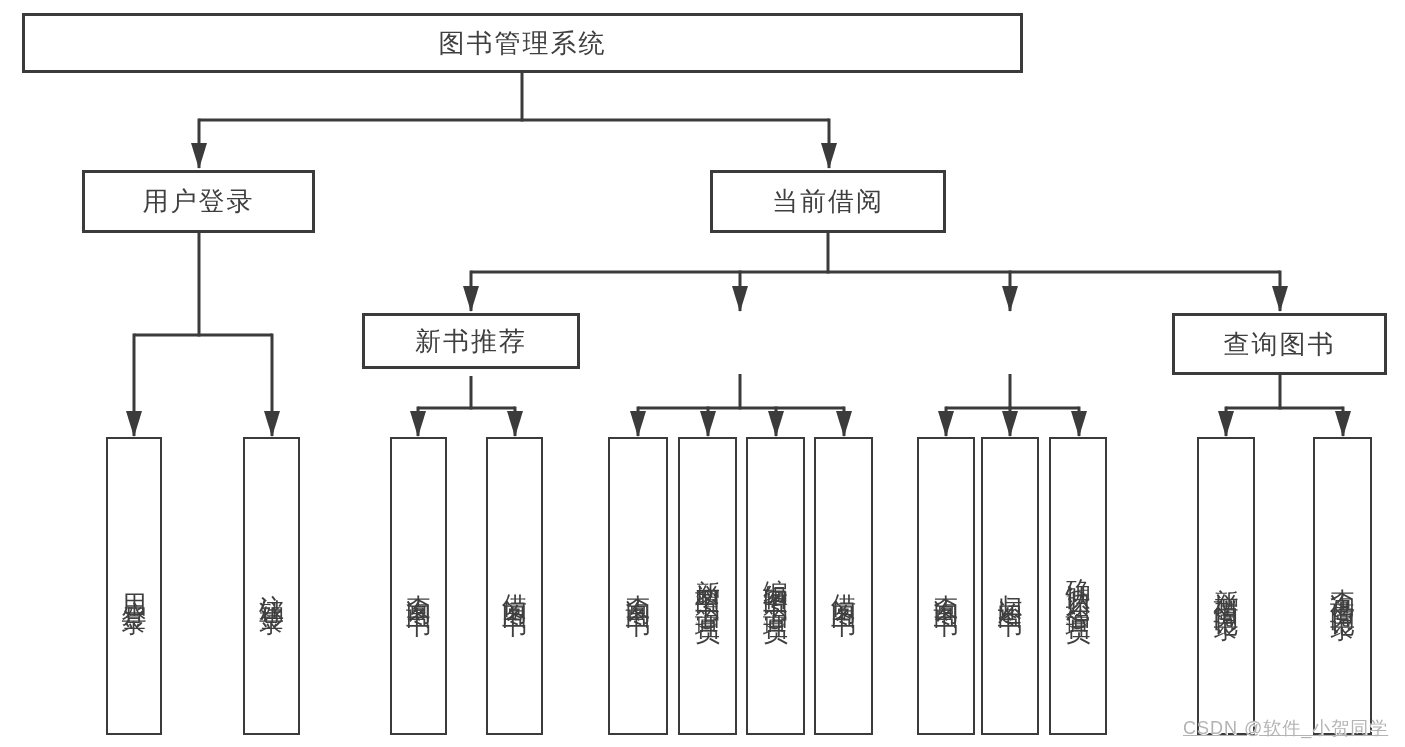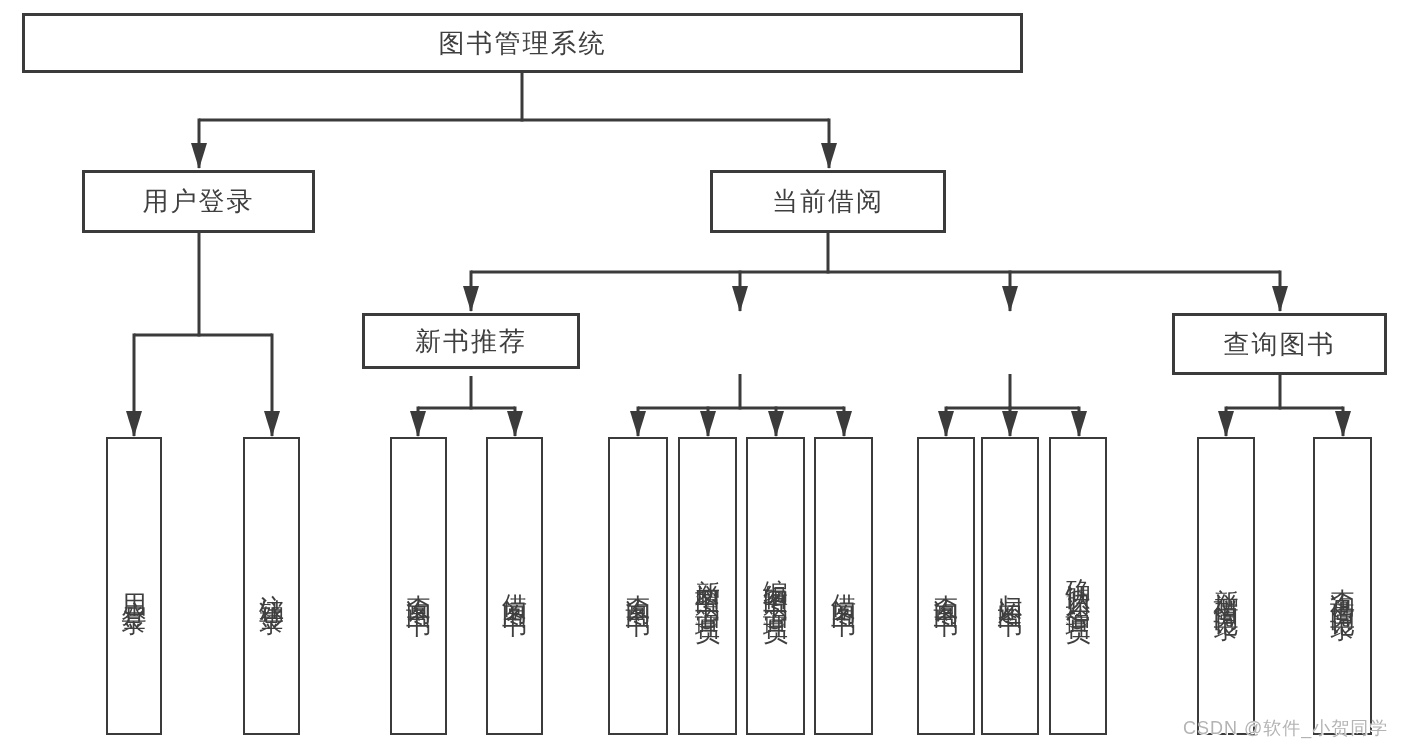--- a/index.html
+++ b/index.html
@@ -41,20 +41,21 @@
   .watermark {
     position: absolute;
     left: 1183px;
     top: 716px;
     font-size: 18px;
     color: #b3b3b3;
     letter-spacing: 1px;
     z-index: 3;
     text-shadow: 0 0 1px #ffffff, 1px 1px 0 #ffffff;
     white-space: nowrap;
+    text-decoration: underline;
   }
 </style>
 </head>
 <body>
 
 <div class="stage">
 
   <svg class="connectors" viewBox="0 0 1405 747" fill="none" stroke="#3b3b3b" stroke-width="3">
     <defs>
       <marker id="arrow" viewBox="0 0 26 16" refX="25" refY="8" markerWidth="26" markerHeight="16" orient="auto" markerUnits="userSpaceOnUse">

